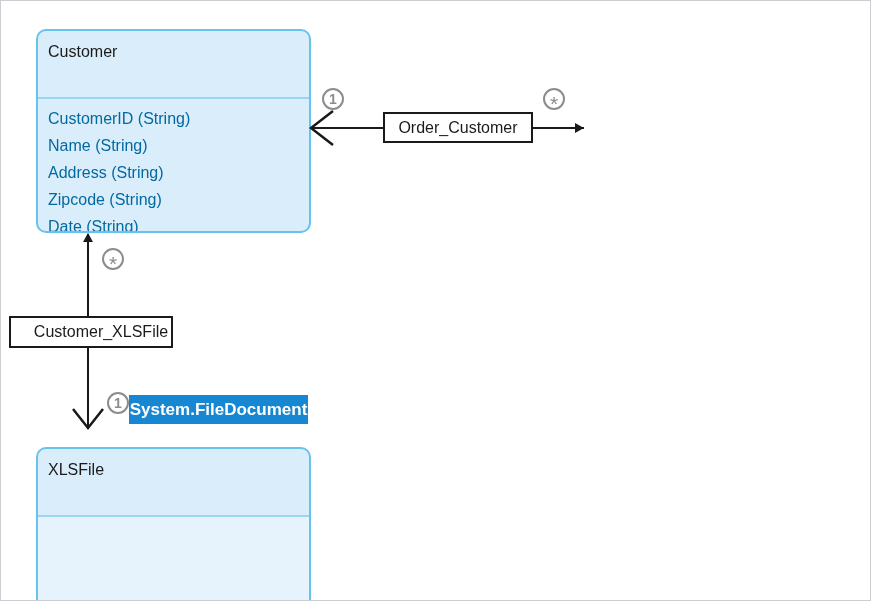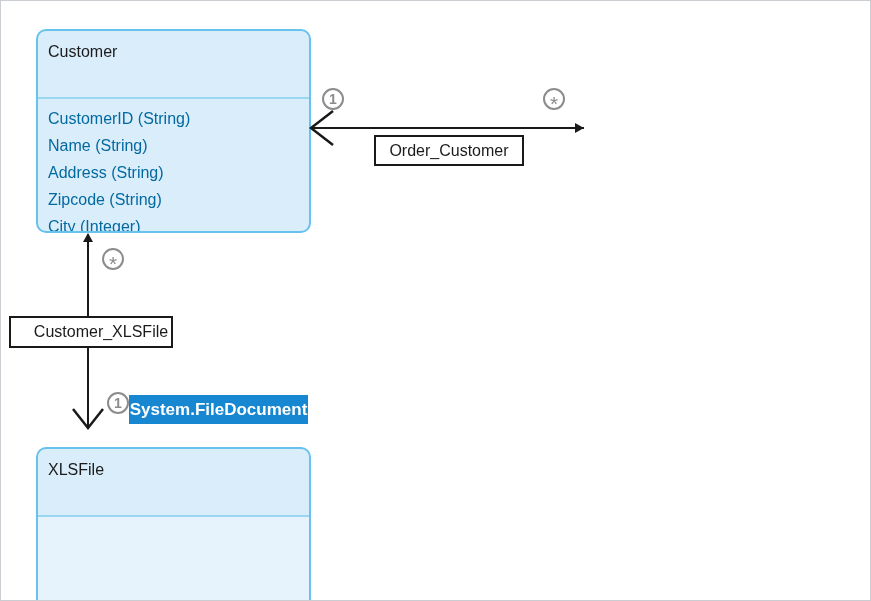--- a/index.html
+++ b/index.html
@@ -56,21 +56,21 @@
   #mult-oc-many{left:542px;top:87px;}
   #mult-cx-many{left:101px;top:247px;}
   #mult-cx-one{left:106px;top:391px;}
 
   
   .assoc-label{
     position:absolute;box-sizing:border-box;background:#ffffff;
     border:2px solid #1a1a1a;display:flex;align-items:center;justify-content:center;
     font-size:16px;color:#1b1b1b;z-index:4;white-space:nowrap;
   }
-  #label-order-customer{left:373px;top:111px;width:150px;height:31px;margin-top:23px;}
+  #label-order-customer{left:382px;top:111px;width:150px;height:31px;}
   #label-customer-xlsfile{left:8px;top:315px;width:164px;height:32px;padding-left:20px;}
 
   
   .gen-badge{
     position:absolute;left:128px;top:394px;width:179px;height:29px;
     box-sizing:border-box;background:#1787d2;color:#ffffff;
     display:flex;align-items:center;justify-content:center;
     font-size:17px;font-weight:600;z-index:4;white-space:nowrap;
   }
 </style>
@@ -93,21 +93,21 @@
 
   <div class="entity" id="entity-customer">
     <div class="entity-header">
       <span class="entity-title">Customer</span>
     </div>
     <div class="entity-body">
       <div class="attr-row">CustomerID (String)</div>
       <div class="attr-row">Name (String)</div>
       <div class="attr-row">Address (String)</div>
       <div class="attr-row">Zipcode (String)</div>
-      <div class="attr-row">City (Integer)</div>
+      <div class="attr-row">Date (String)</div>
     </div>
   </div>
 
 
   <div class="entity" id="entity-xlsfile">
     <div class="entity-header">
       <span class="entity-title">XLSFile</span>
     </div>
     <div class="entity-body"></div>
   </div>

